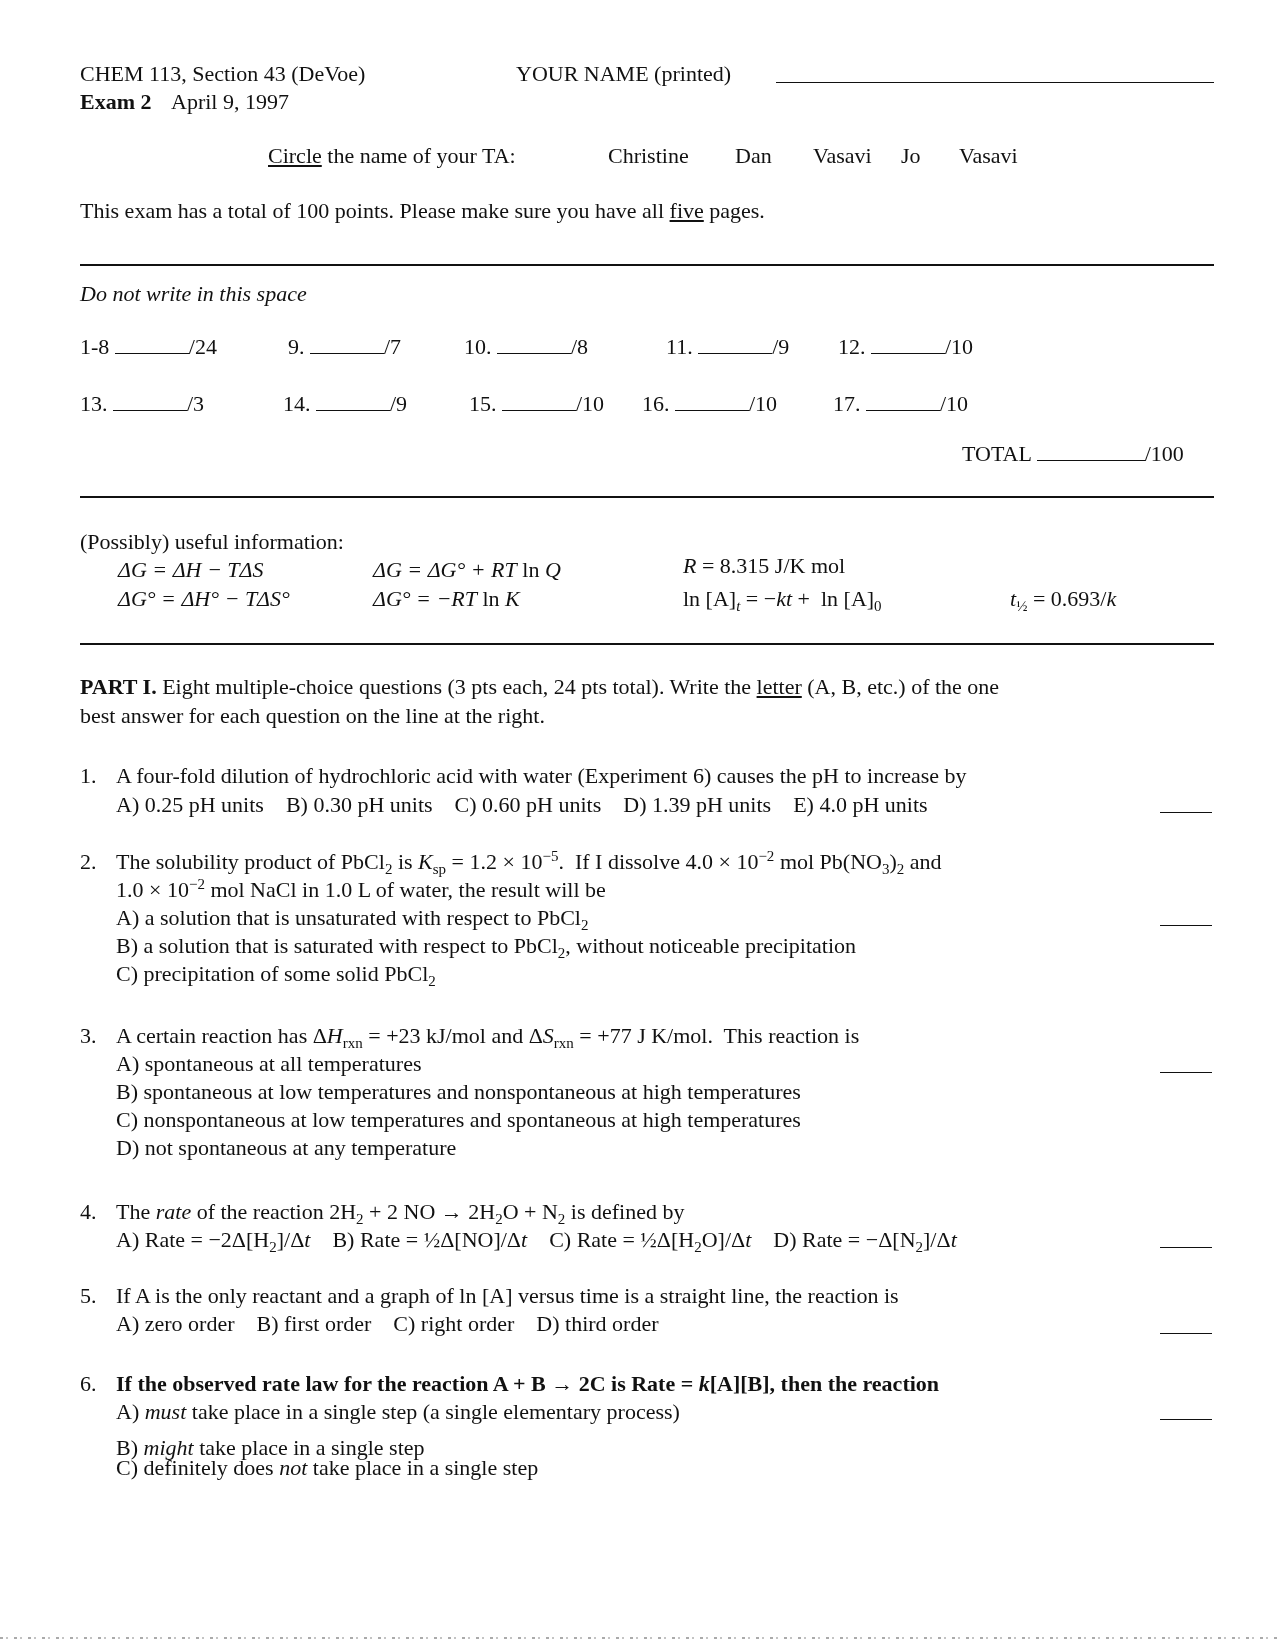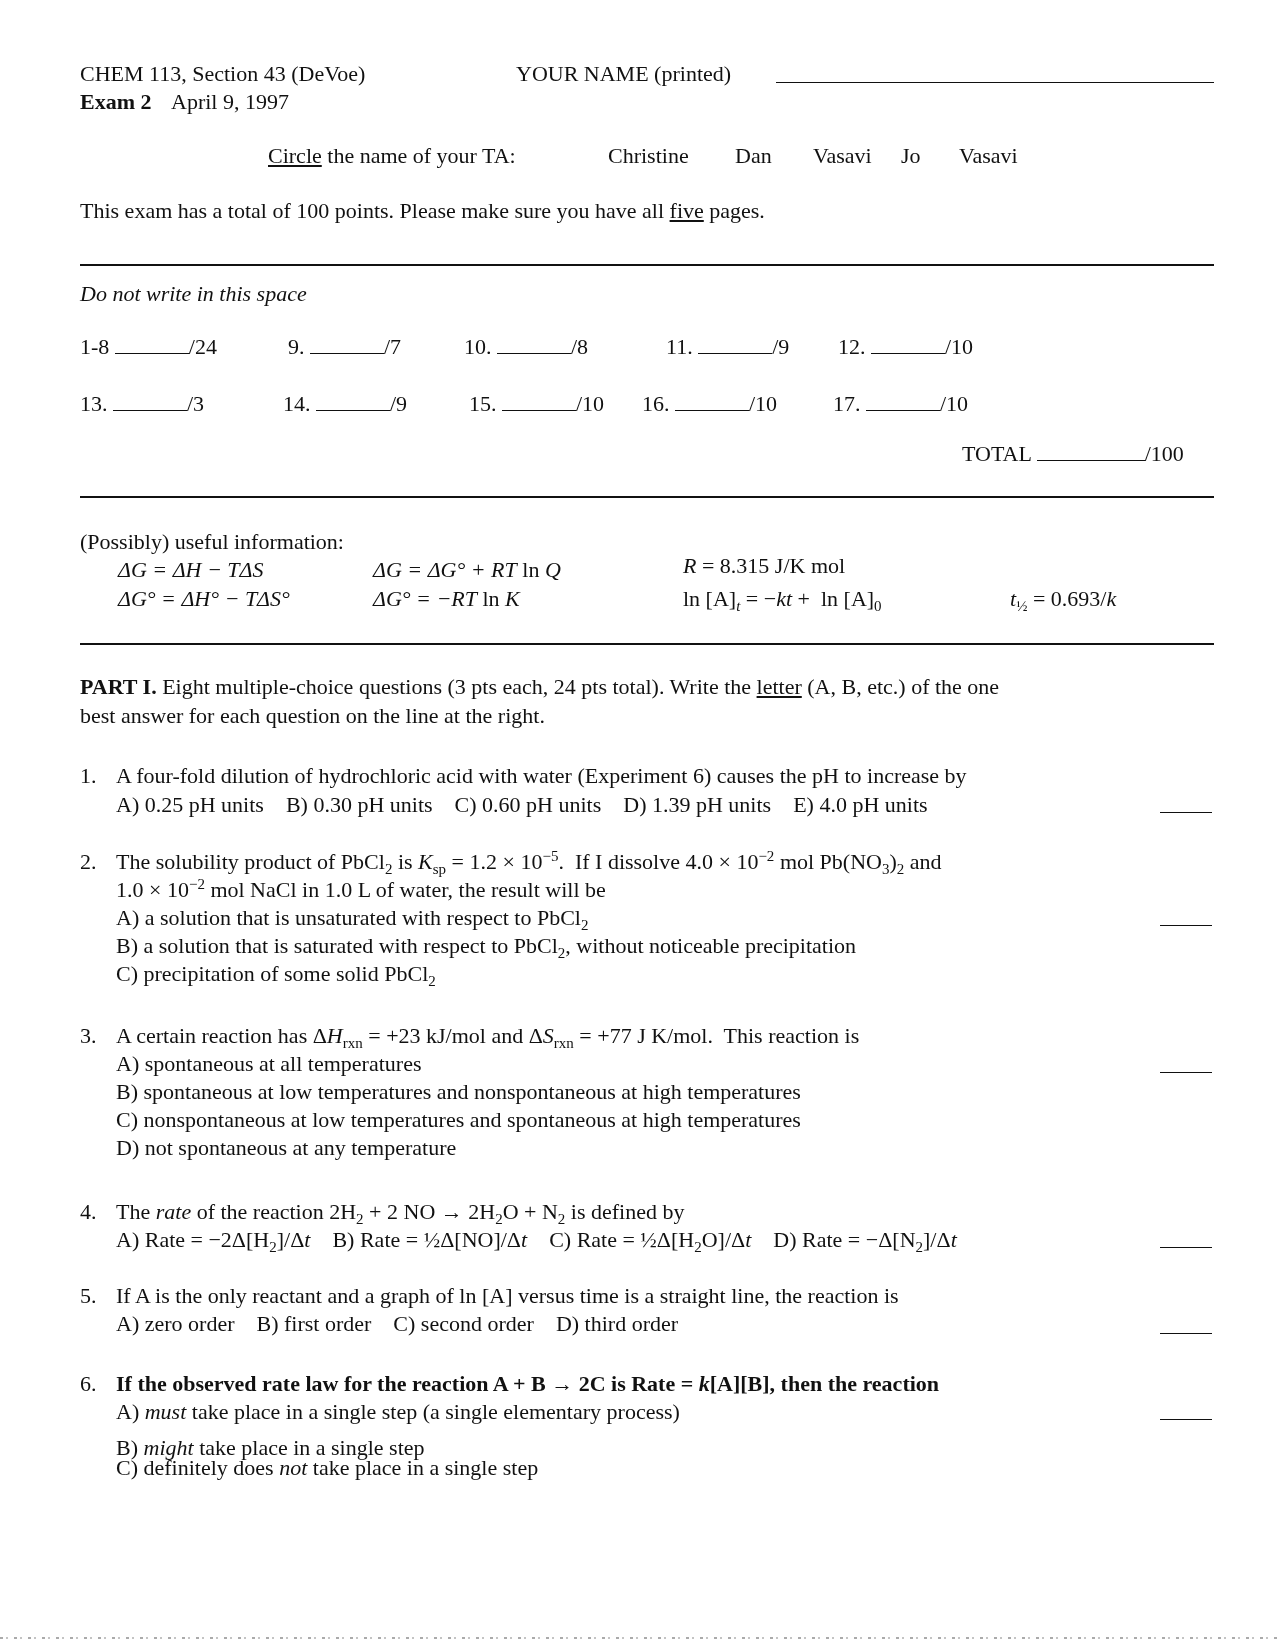--- a/index.html
+++ b/index.html
@@ -141,21 +141,21 @@
   <span>C) Rate = ½Δ[H<sub>2</sub>O]/Δ<i>t</i></span>&nbsp;&nbsp;&nbsp;
   <span>D) Rate = −Δ[N<sub>2</sub>]/Δ<i>t</i></span>
 </div>
 <div class="ansline" style="top:1247px;"></div>
 
 <div class="qnum abs" style="top:1282px;">5.</div>
 <div class="qtext" style="top:1282px;">If A is the only reactant and a graph of ln [A] versus time is a straight line, the reaction is</div>
 <div class="opt" style="top:1310px;">
   <span>A) zero order</span>&nbsp;&nbsp;&nbsp;
   <span>B) first order</span>&nbsp;&nbsp;&nbsp;
-  <span>C) second order</span>&nbsp;&nbsp;&nbsp;
+  <span>C) right order</span>&nbsp;&nbsp;&nbsp;
   <span>D) third order</span>
 </div>
 <div class="ansline" style="top:1333px;"></div>
 
 <div class="qnum abs" style="top:1370px;">6.</div>
 <div class="qtext" style="top:1370px;font-weight:bold;">If the observed rate law for the reaction A + B → 2C is Rate = <i>k</i>[A][B], then the reaction</div>
 <div class="opt" style="top:1398px;">A) <i>must</i> take place in a single step (a single elementary process)</div>
 <div class="opt" style="top:1426px;margin-top:8px;">B) <i>might</i> take place in a single step</div>
 <div class="opt" style="top:1454px;">C) definitely does <i>not</i> take place in a single step</div>
 <div class="ansline" style="top:1419px;"></div>

